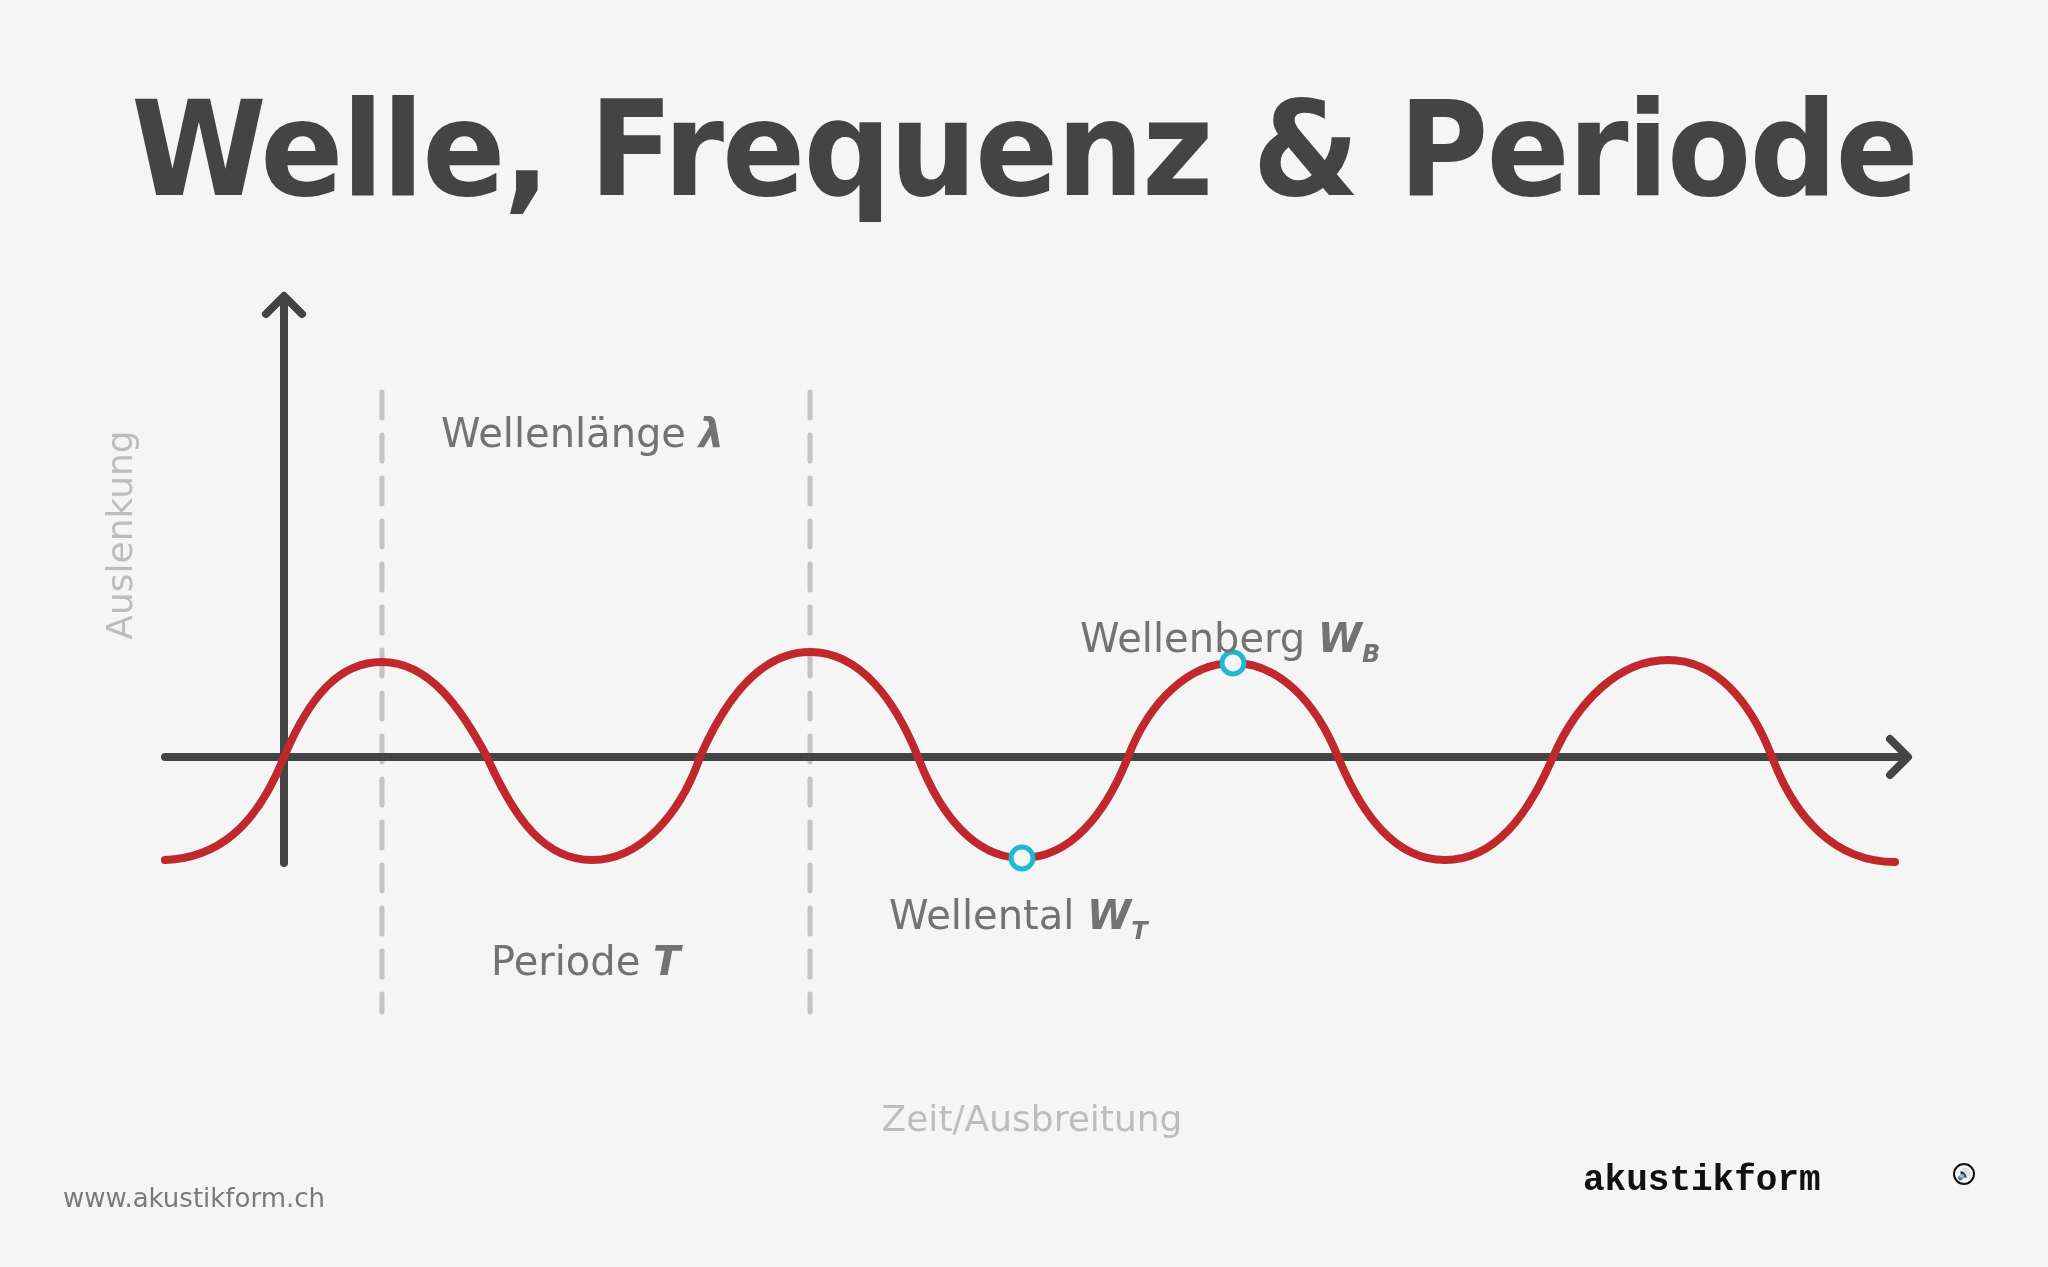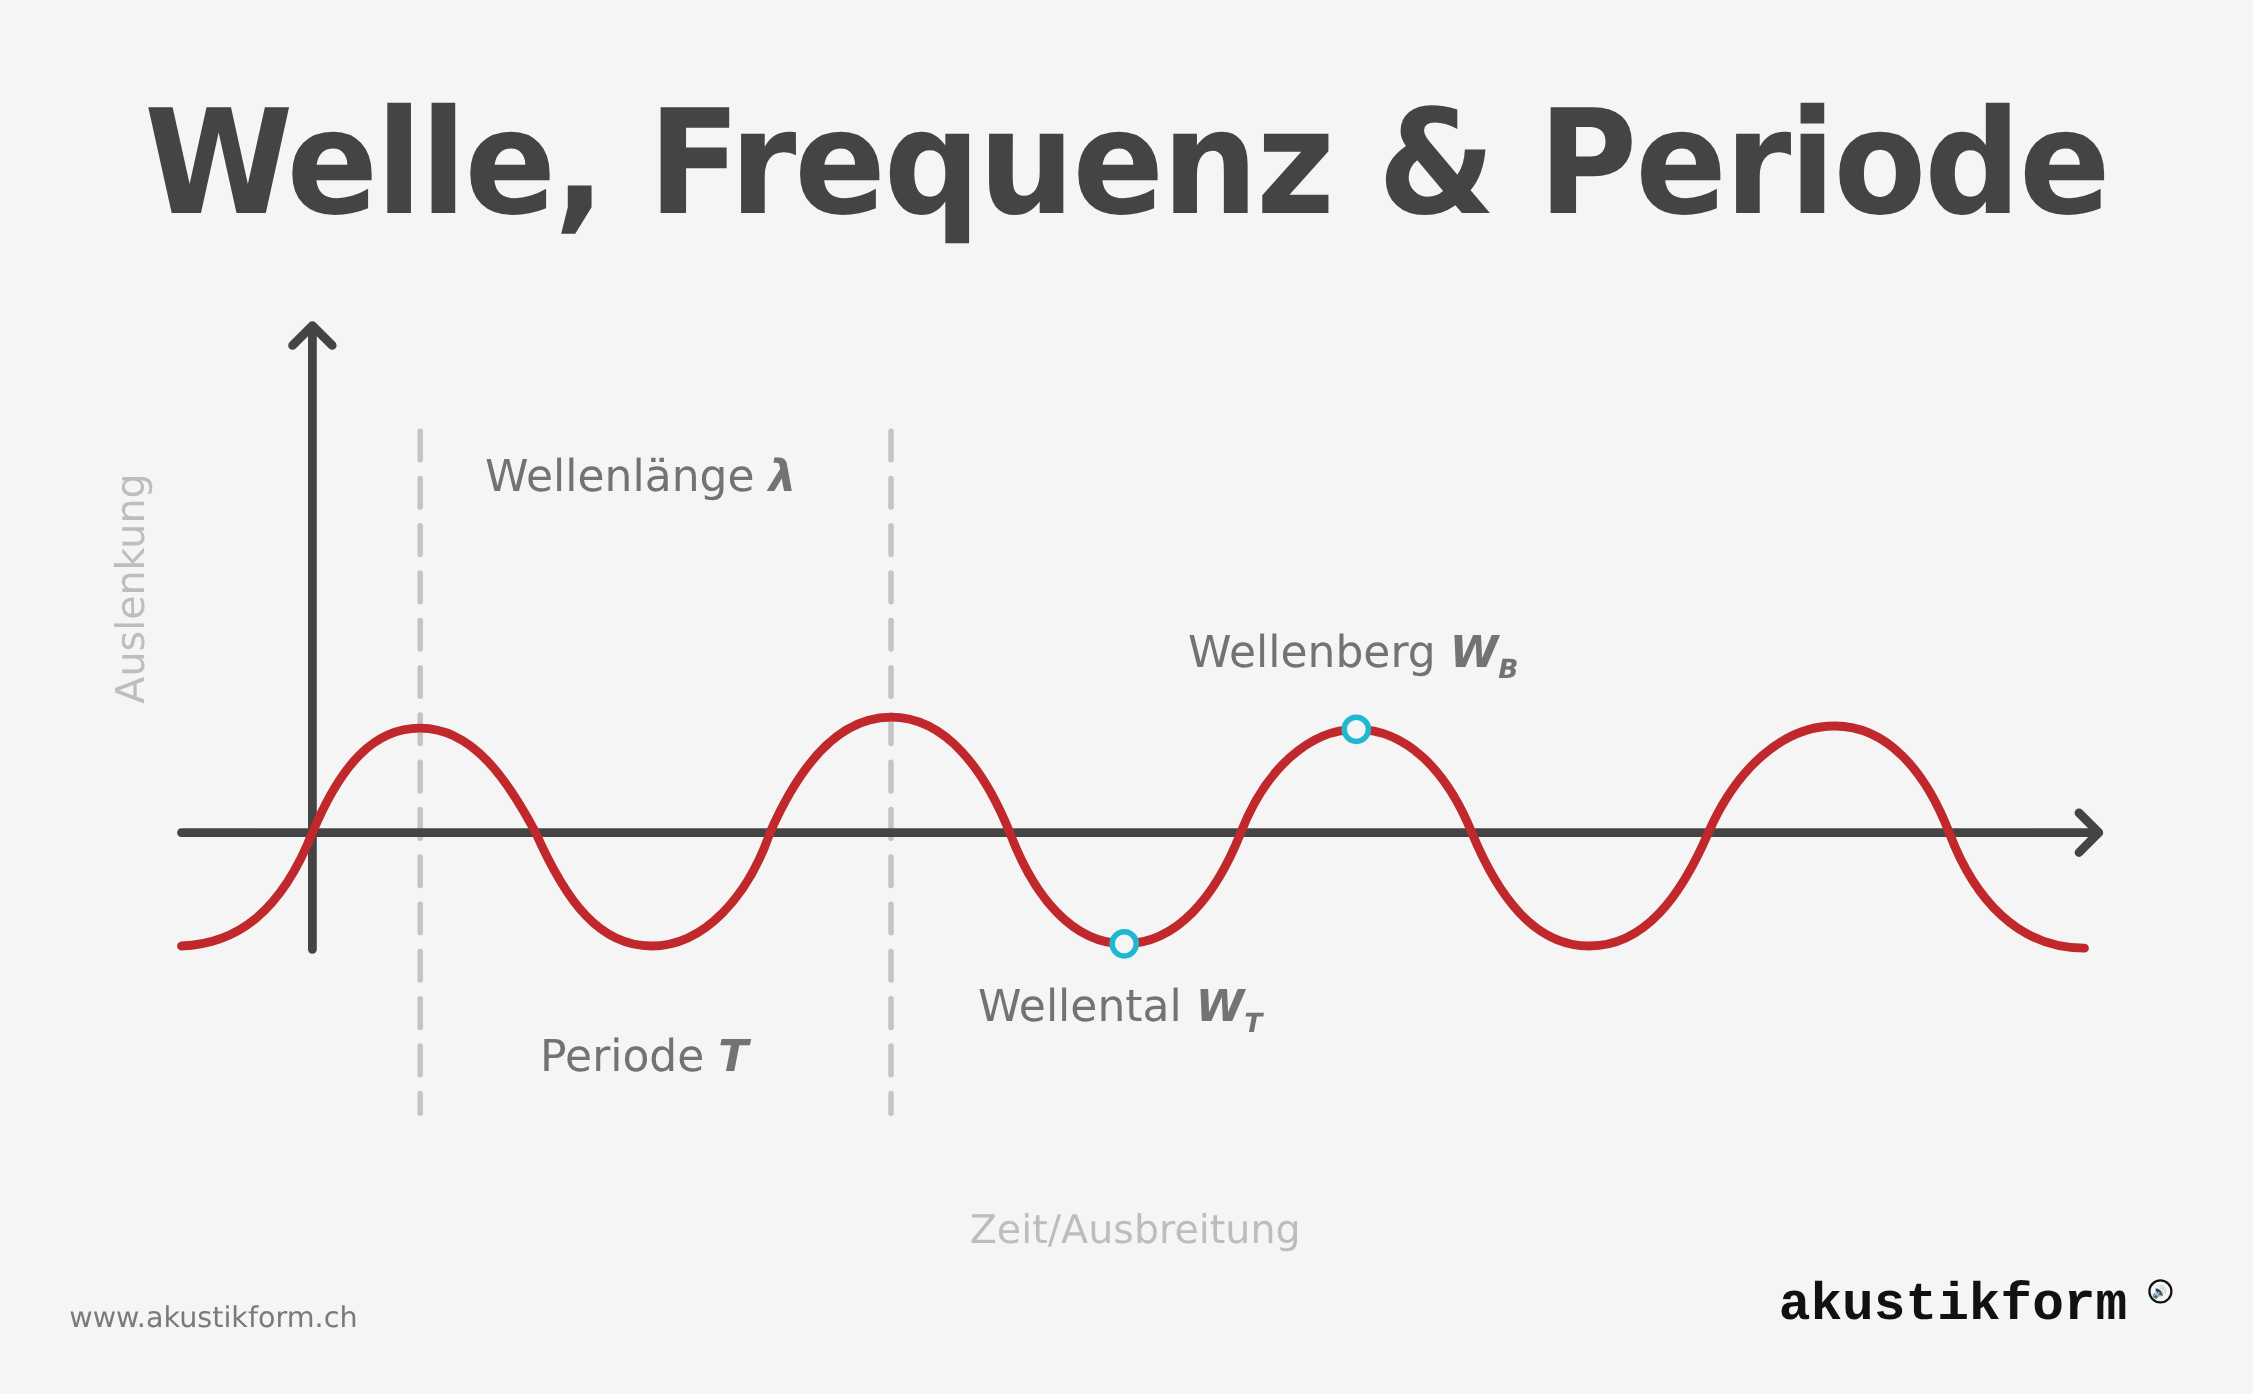--- a/index.html
+++ b/index.html
@@ -37,22 +37,22 @@
       left: 119px; top: 535px;
       transform: translate(-50%, -50%) rotate(-90deg);
     }
     .x-axis-label { left: 1032px; top: 1098px; transform: translateX(-50%); text-align: right; }
     .url {
       position: absolute; left: 63px; top: 1183px;
       font-size: 26px; color: #7a7a7a;
       font-family: "DejaVu Sans", sans-serif;
     }
     .brand {
-      position: absolute; left: 1617px; top: 1160px;
-      font-size: 48px; font-weight: bold; color: #111111;
+      position: absolute; left: 1583px; top: 1160px;
+      font-size: 36px; font-weight: bold; color: #111111;
       font-family: "Liberation Mono", "DejaVu Sans Mono", monospace;
       letter-spacing: 0px;
     }
     .brand-icon {
       position: absolute; left: 1953px; top: 1163px;
       width: 22px; height: 22px; border: 2.5px solid #111;
       border-radius: 50%;
       box-sizing: border-box;
       display: flex; align-items: center; justify-content: center;
       font-size: 11px; line-height: 1; color: #111;
@@ -104,21 +104,21 @@
 <div class="axis-label x-axis-label">Zeit/Ausbreitung</div>
 
 <div class="label" style="left:441px; top:410px;">
   <span>Wellenlänge </span><b>λ</b>
 </div>
 
 <div class="label" style="left:491px; top:938px;">
   <span>Periode </span><b>T</b>
 </div>
 
-<div class="label" style="left:1080px; top:570px;">
+<div class="label" style="left:1080px; top:615px;">
   <span>Wellenberg </span><b>W</b><sub>B</sub>
 </div>
 
 <div class="label" style="left:889px; top:892px;">
   <span>Wellental </span><b>W</b><sub>T</sub>
 </div>
 
 <div class="url">www.akustikform.ch</div>
 <div class="brand">akustikform</div>
 <div class="brand-icon">🔊</div>

